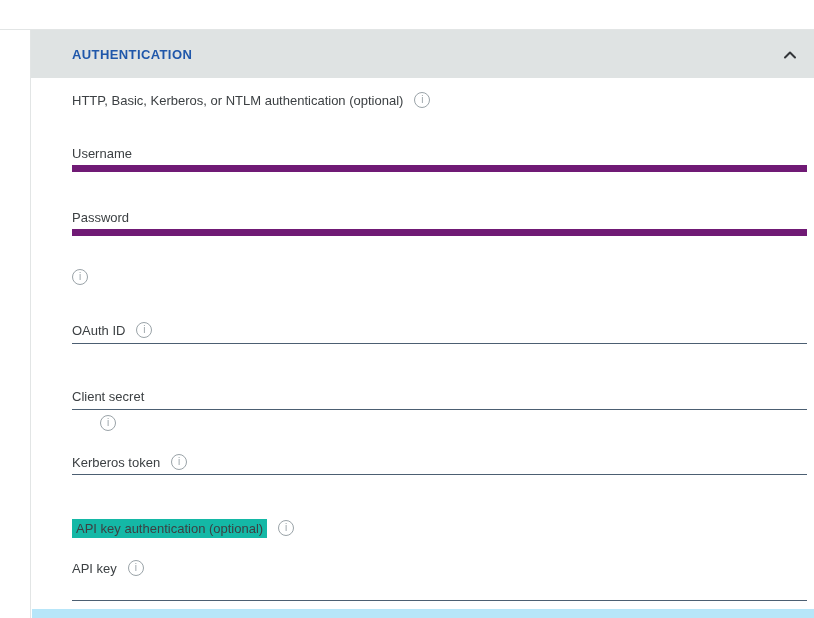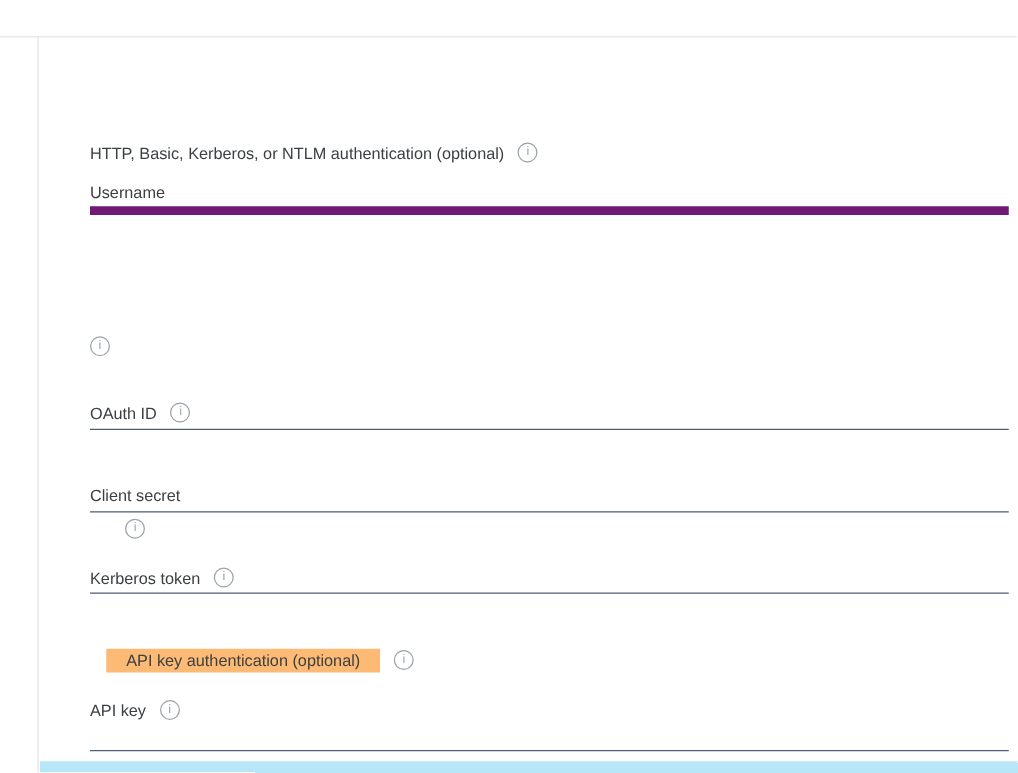--- a/index.html
+++ b/index.html
@@ -46,23 +46,22 @@
   }
   .label-row {
     position: absolute; left: 72px;
     display: flex; align-items: center; gap: 11px;
     height: 16px;
     font-size: 13px; color: #3c4043;
     white-space: nowrap;
   }
   .label-text { color: #3c4043; }
   .label-text.selected {
-    background: #fdba74;
-    padding: 2px 16px;
-    margin-left: 13px;
+    background: #14b8a6;
+    padding: 2px 4px;
   }
   .info-icon {
     flex: 0 0 auto;
     width: 16px; height: 16px;
     border: 1px solid #9aa3a8;
     border-radius: 50%;
     color: #9aa3a8;
     font-size: 10px;
     line-height: 14px;
     display: inline-flex; align-items: center; justify-content: center;
@@ -95,28 +94,37 @@
   }
 </style>
 </head>
 <body>
 
 <div class="page">
 
   <div class="top-line"></div>
   <div class="v-line"></div>
 
+  <div class="section-header">
+    <span class="section-title">AUTHENTICATION</span>
+    <button class="collapse-btn">
+      <svg width="14" height="9" viewBox="0 0 14 9">
+        <polyline points="2,7.5 7,2.5 12,7.5" fill="none" stroke="#333639" stroke-width="2" stroke-linecap="round" stroke-linejoin="round"></polyline>
+      </svg>
+    </button>
+  </div>
 
-  <div class="label-row" style="top:114px;justify-content:center;">
+  <div class="label-row" style="top:92px;justify-content:center;">
     <span class="label-text">HTTP, Basic, Kerberos, or NTLM authentication (optional)</span>
     <span class="info-icon">i</span>
   </div>
 
   <input class="underline-input" style="top: 147px;" type="text" placeholder="Username">
 
+  <input class="underline-input" style="top: 211px;" type="text" placeholder="Password">
 
   <div class="label-row" style="top:269px;">
     <span class="info-icon">i</span>
   </div>
 
   <div class="label-row" style="top:322px;">
     <span class="label-text">OAuth ID</span>
     <span class="info-icon">i</span>
   </div>
   <div class="field-line" style="top:343px;"></div>

